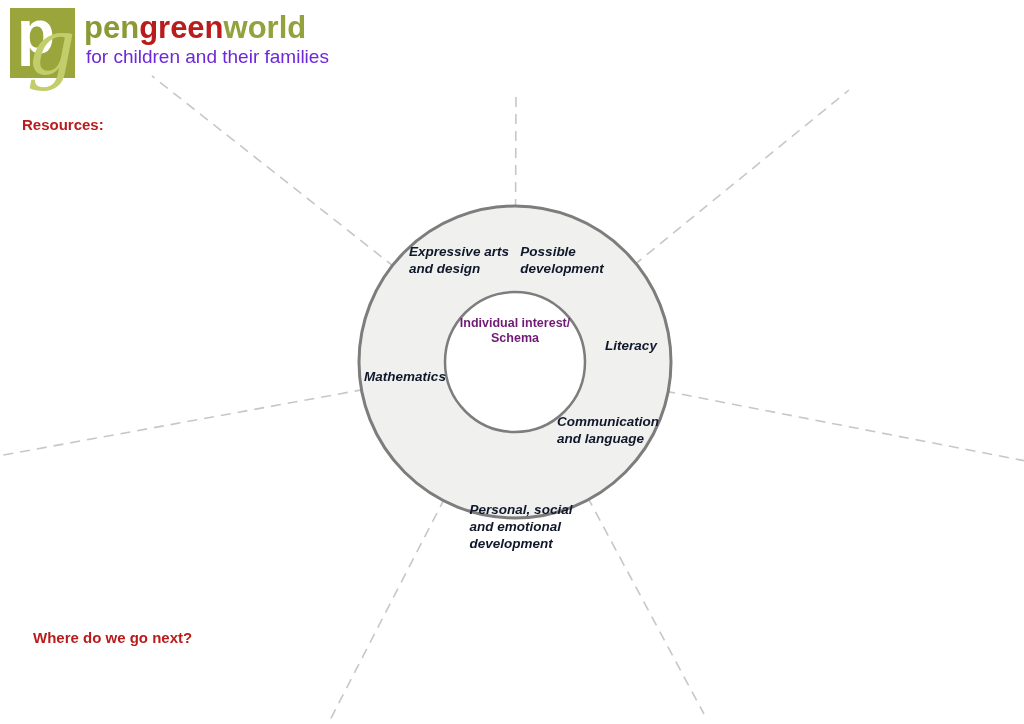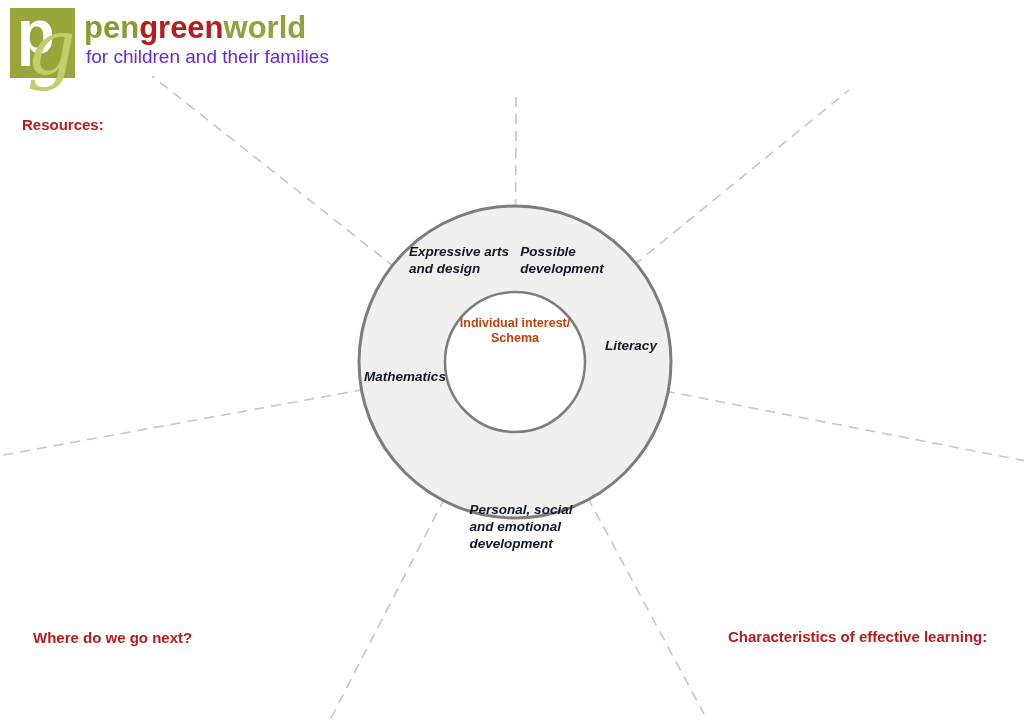--- a/index.html
+++ b/index.html
@@ -61,21 +61,21 @@
   }
   .area-0 { left:459px; top:260px; }
   .area-1 { left:562px; top:260px; }
   .area-2 { left:405px; top:345px;margin-top:31px; }
   .area-3 { left:631px; top:345px; }
   .area-4 { left:420px; top:430px; }
   .area-5 { left:608px; top:430px; }
   .area-6 { left:521px; top:479px;margin-top:47px; }
   .center-label {
     position:absolute; left:515px; top:331px; transform:translate(-50%,-50%);
-    color:#c2410c; font-weight:bold; font-size:12.5px; line-height:15px;
+    color:#701a75; font-weight:bold; font-size:12.5px; line-height:15px;
     text-align:center; white-space:pre-line; z-index:3;
   }
 </style>
 </head>
 <body>
 
 <div class="page">
 
   <svg class="diagram-svg" viewBox="0 0 1024 724">
     <g stroke="#c7c7c7" stroke-width="1.6" stroke-dasharray="10 7">
@@ -96,28 +96,29 @@
       <span class="logo-p">p</span>
     </div>
     <span class="logo-g">g</span>
     <div class="brand-name"><span class="pen">pen</span><span class="green">green</span><span class="centre">world</span></div>
     <div class="brand-tagline">for children and their families</div>
   </div>
 
 
   <div class="section-label resources">Resources:</div>
   <div class="section-label where-next">Where do we go next?</div>
-  <div class="section-label characteristics">Characteristics of effective learning:</div>
 
   <div class="area-label area-0">Expressive arts
 and design</div>
   <div class="area-label area-1">Possible
 development</div>
   <div class="area-label area-2">Mathematics</div>
   <div class="area-label area-3">Literacy</div>
+  <div class="area-label area-5">Communication
+and language</div>
   <div class="area-label area-6">Personal, social
 and emotional
 development</div>
 
   <div class="center-label">Individual interest/
 Schema</div>
 
 </div>
 
 </body></html>

